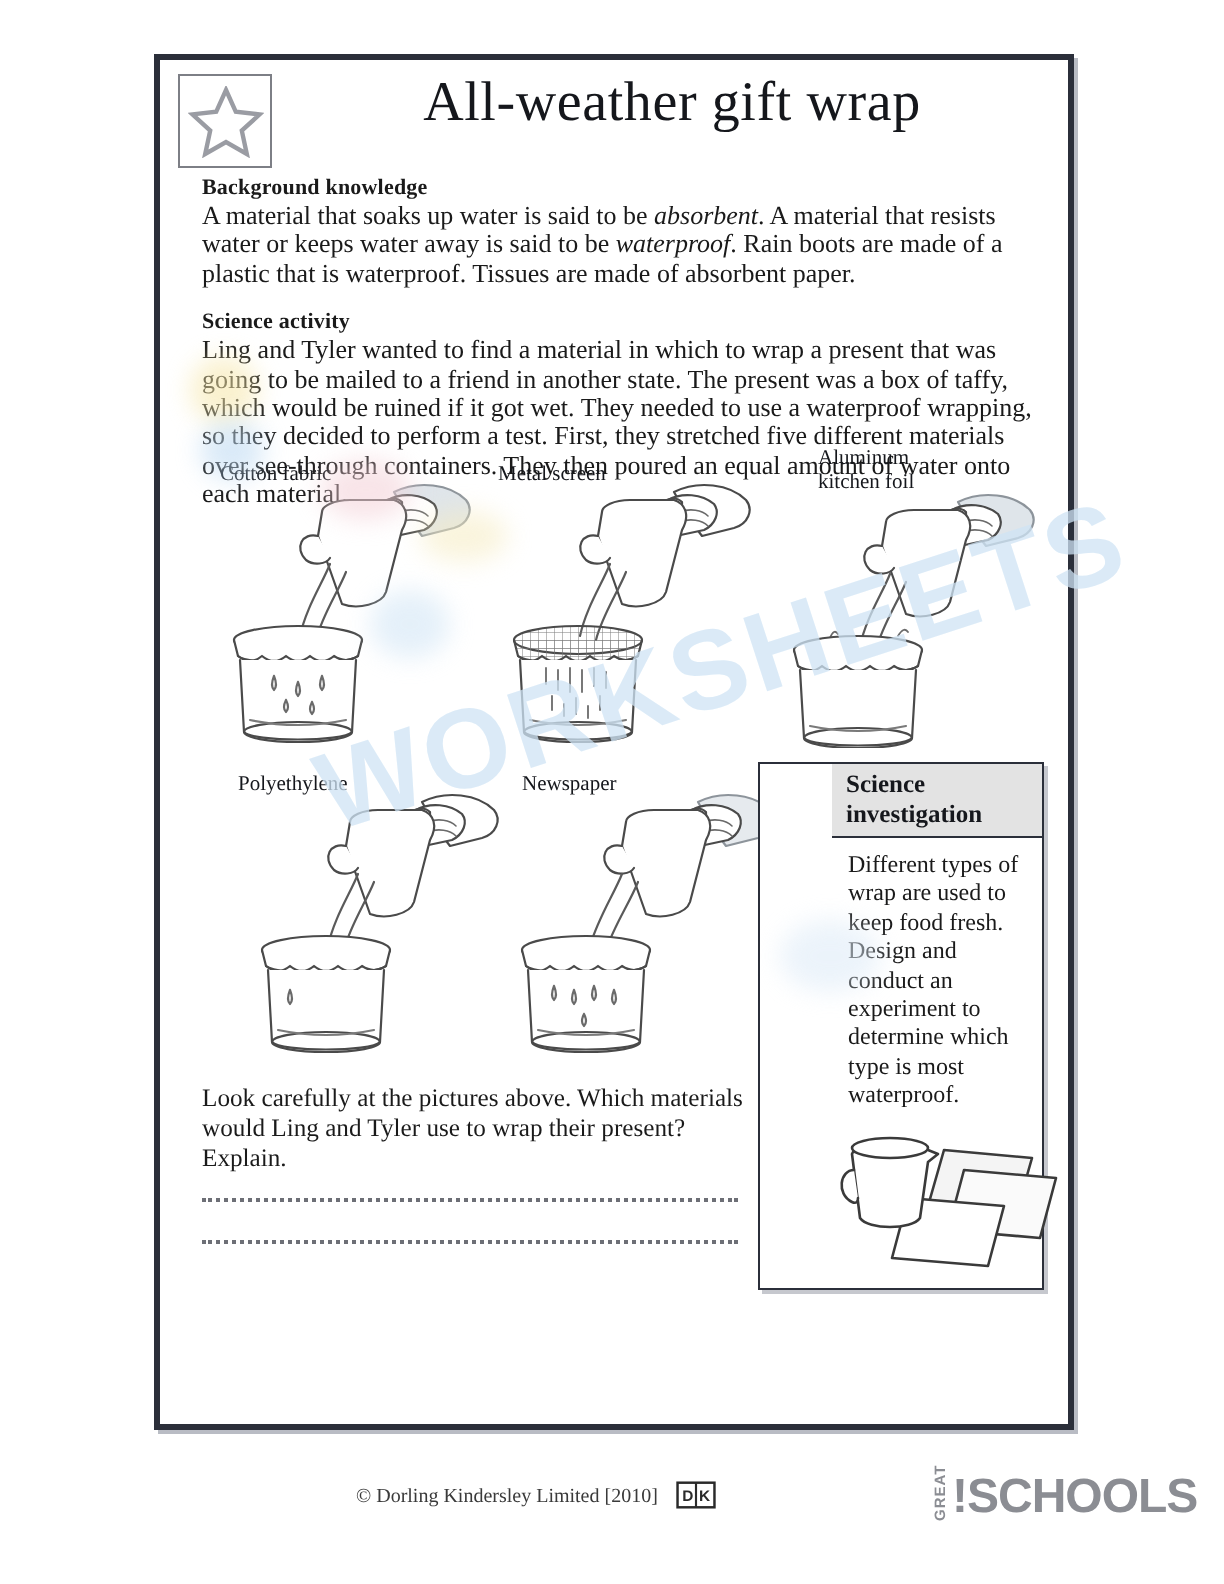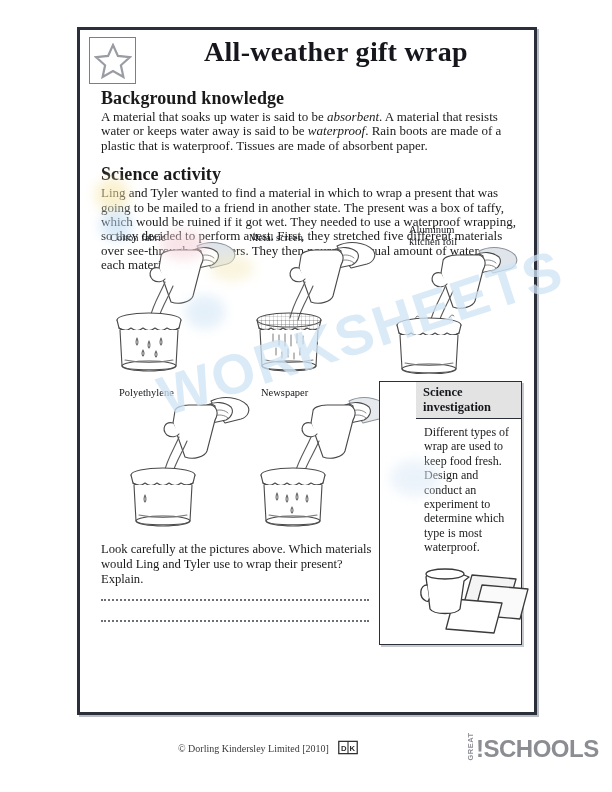--- a/index.html
+++ b/index.html
@@ -57,33 +57,33 @@
     width:47px; height:47px;
     border:1.5px solid #7d7f86;
     box-sizing:border-box;
     display:flex;align-items:center;justify-content:center;
   }
   #page-title{
     position:absolute;
     left:64px; right:6px; top:6px;
     text-align:center;
     font-size:28px;
-    font-weight:bold;
+    font-weight:normal;
     letter-spacing:.3px;
     color:#15171c;
     font-family:"Liberation Serif", serif;
   }
   
   .content{
     position:absolute;
     left:21px; right:14px; top:58px;
   }
   .sect-head{
     font-weight:bold;
-    font-size:18px;
+    font-size:11px;
     margin:0 0 1px 0;
     letter-spacing:.1px;
   }
   .sect-body{
     font-size:13px;
     line-height:14.4px;
     margin:0;
     text-align:left;
   }
   .sect-body em{font-style:italic;}

